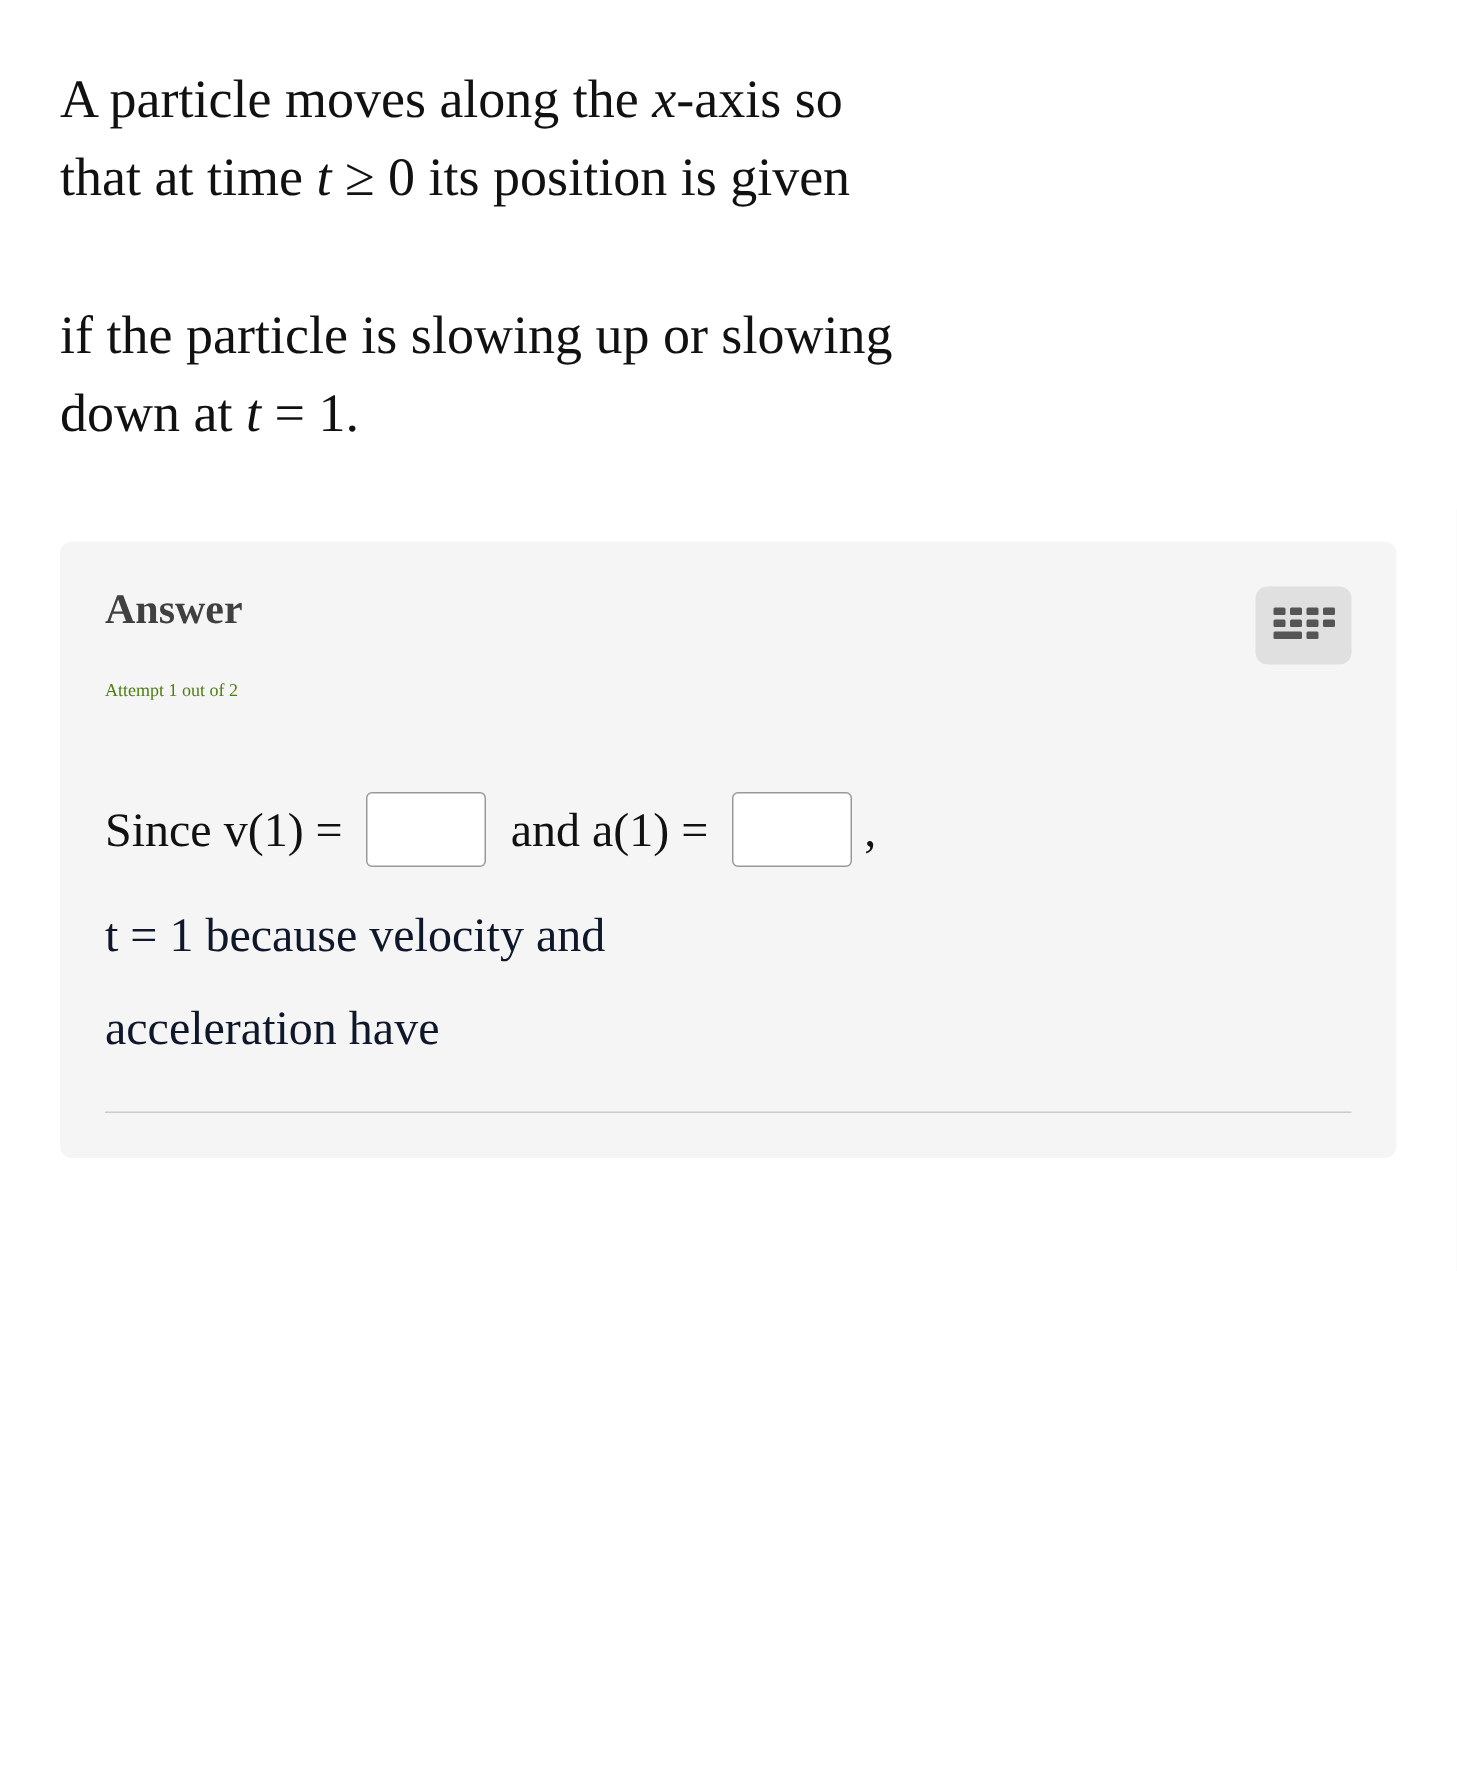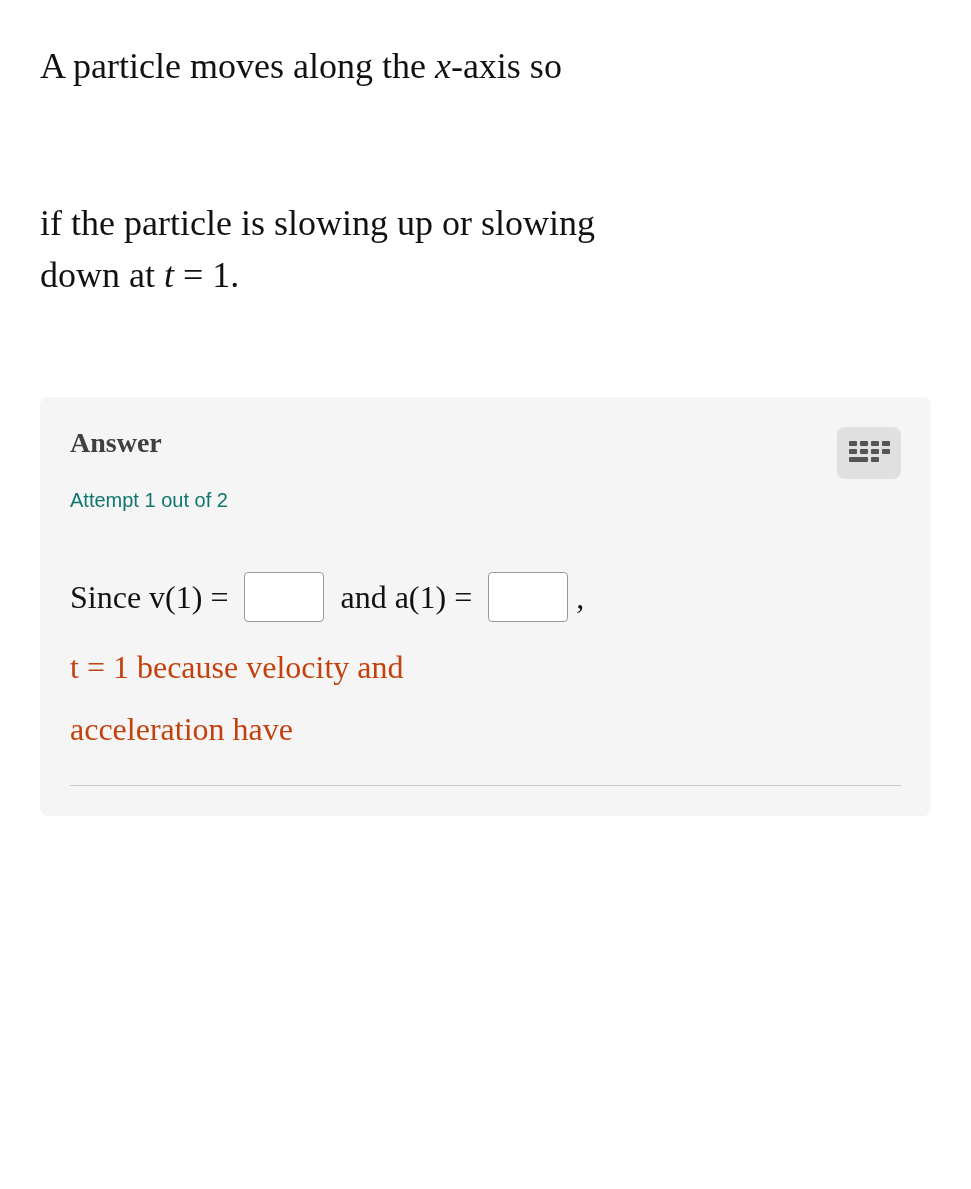--- a/index.html
+++ b/index.html
@@ -23,21 +23,21 @@
       min-height: 1189px;
       background: #ffffff;
       padding: 40px 40px 40px 40px;
       position: relative;
     }
 
     .problem-text {
       font-size: 36px;
       line-height: 1.45;
       color: #111111;
-      margin-bottom: 96px;
+      margin-bottom: 60px;
       font-family: Georgia, serif;
     }
 
     .problem-text .math-italic {
       font-style: italic;
     }
 
     .answer-section {
       background: #f5f5f5;
       border-radius: 8px;
@@ -83,24 +83,24 @@
       background: #555;
       border-radius: 1px;
       display: block;
     }
 
     .keyboard-icon span:last-child {
       grid-column: span 2;
     }
 
     .attempt-text {
-      font-size: 20px;
-      color: #0f766e;
+      font-size: 12px;
+      color: #4d7c0f;
       margin-bottom: 50px;
-      font-family: Liberation Sans, sans-serif;
+      font-family: Liberation Serif, serif;
     }
 
     .answer-body {
       font-size: 32px;
       color: #111111;
       line-height: 2.2;
       font-family: Georgia, serif;
     }
 
     .answer-row {
@@ -135,21 +135,21 @@
     }
 
     .chevron-down {
       font-size: 20px;
       color: #555;
     }
 
     .text-block {
       font-size: 32px;
       line-height: 1.6;
-      color: #c2410c;
+      color: #0f172a;
       margin-top: 10px;
     }
 
     .divider-line {
       border: none;
       border-top: 1.5px solid #cccccc;
       margin-top: 30px;
     }
 
     sup {
@@ -160,20 +160,23 @@
 </head>
 <body>
 
 <div class="page-container">
 
   <div class="problem-text">
     <span>
       A particle moves along the <span class="math-italic">x</span>-axis so
     </span>
     <br>
+    <span>
+      that at time <span class="math-italic">t</span> ≥ 0 its position is given
+    </span>
     <br>
     <br>
     <span>
       if the particle is slowing up or slowing
     </span>
     <br>
     <span>
       down at <span class="math-italic">t</span> = 1.
     </span>
   </div>

